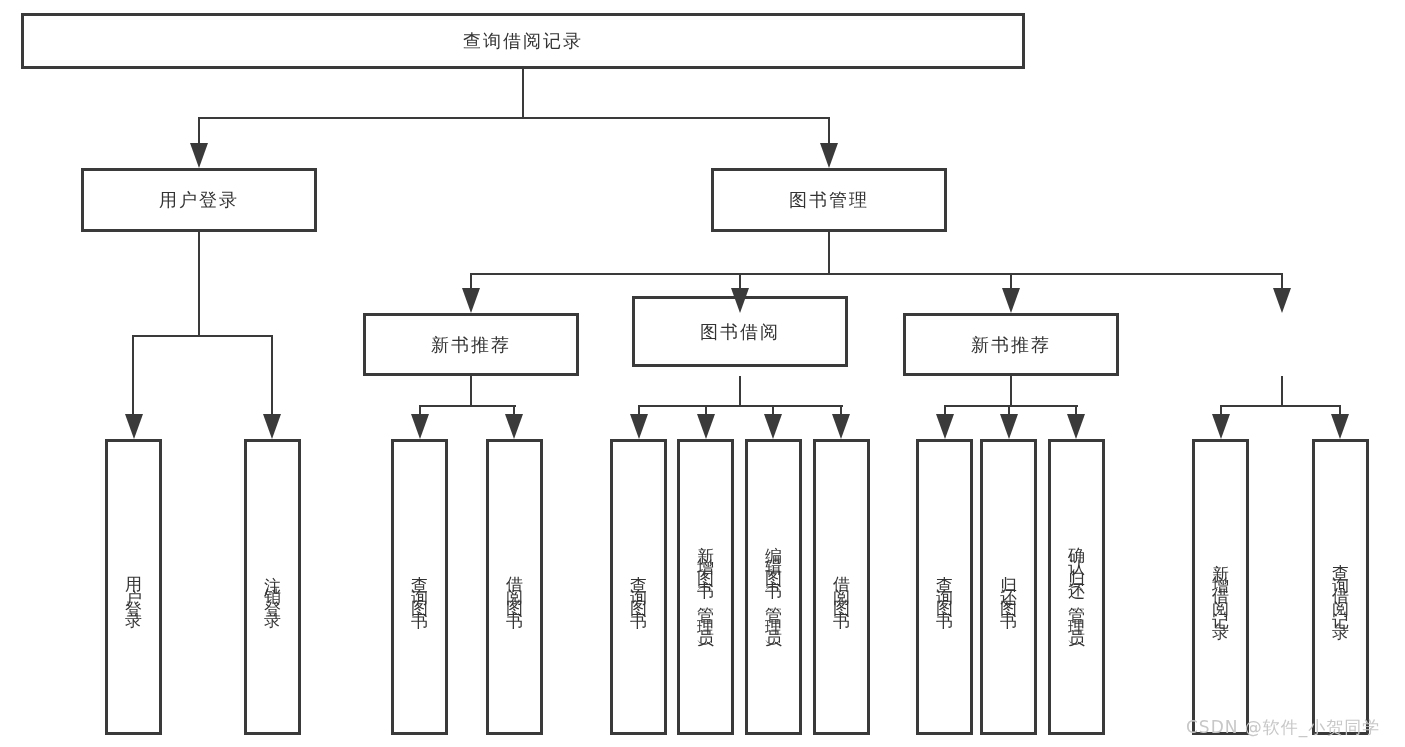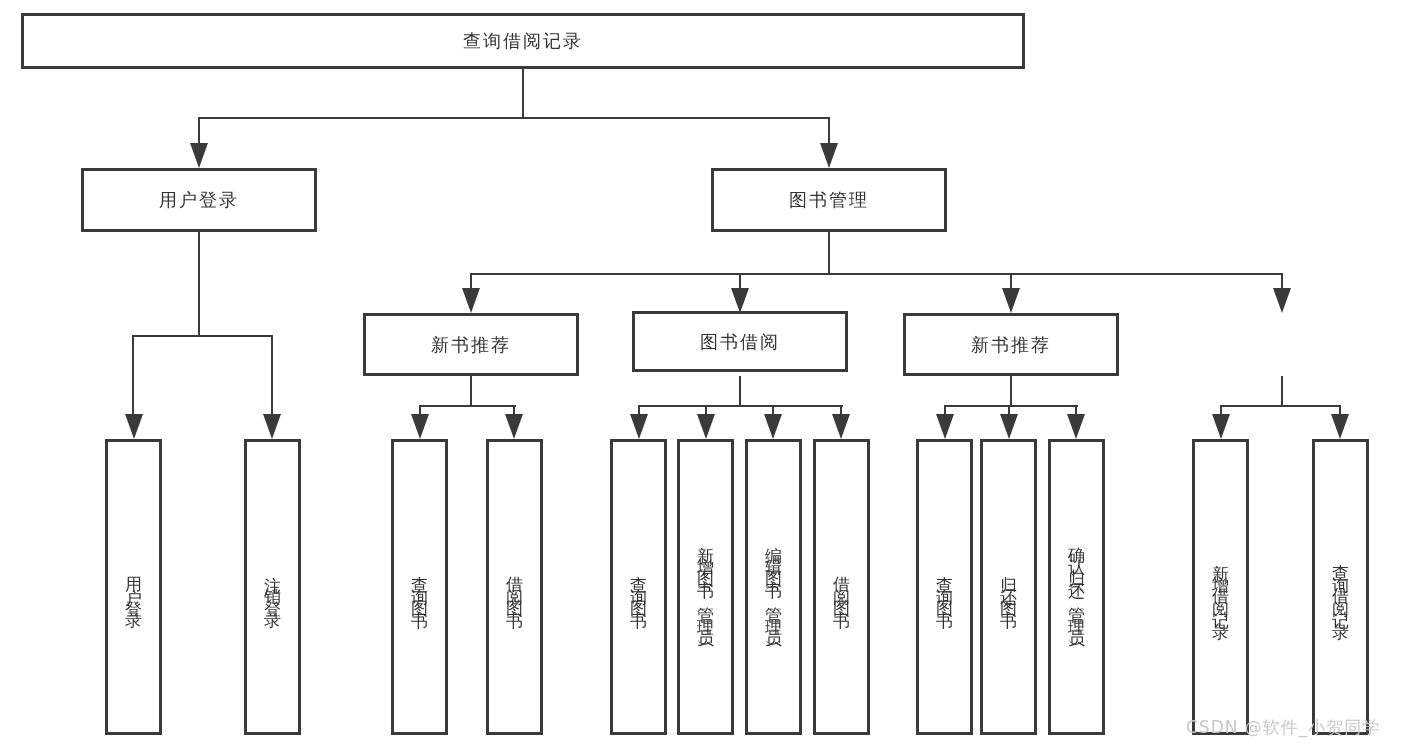--- a/index.html
+++ b/index.html
@@ -39,21 +39,21 @@
   <div class="box h" style="left:81px;top:168px;width:236px;height:64px">
     <span class="lbl">用户登录</span>
   </div>
   <div class="box h" style="left:363px;top:313px;width:216px;height:63px">
     <span class="lbl">新书推荐</span>
   </div>
 
   <div class="box h" style="left:711px;top:168px;width:236px;height:64px">
     <span class="lbl">图书管理</span>
   </div>
-  <div class="box h" style="left:632px;top:311px;width:216px;height:61px">
+  <div class="box h" style="left:632px;top:296px;width:216px;height:71px">
     <span class="lbl">图书借阅</span>
   </div>
   <div class="box h" style="left:903px;top:313px;width:216px;height:63px">
     <span class="lbl">新书推荐</span>
   </div>
 
   <div class="box v" style="left:105px;top:439px;width:57px;height:296px">
     <span class="lbl">用户登录</span>
   </div>
   <div class="box v" style="left:244px;top:439px;width:57px;height:296px">

